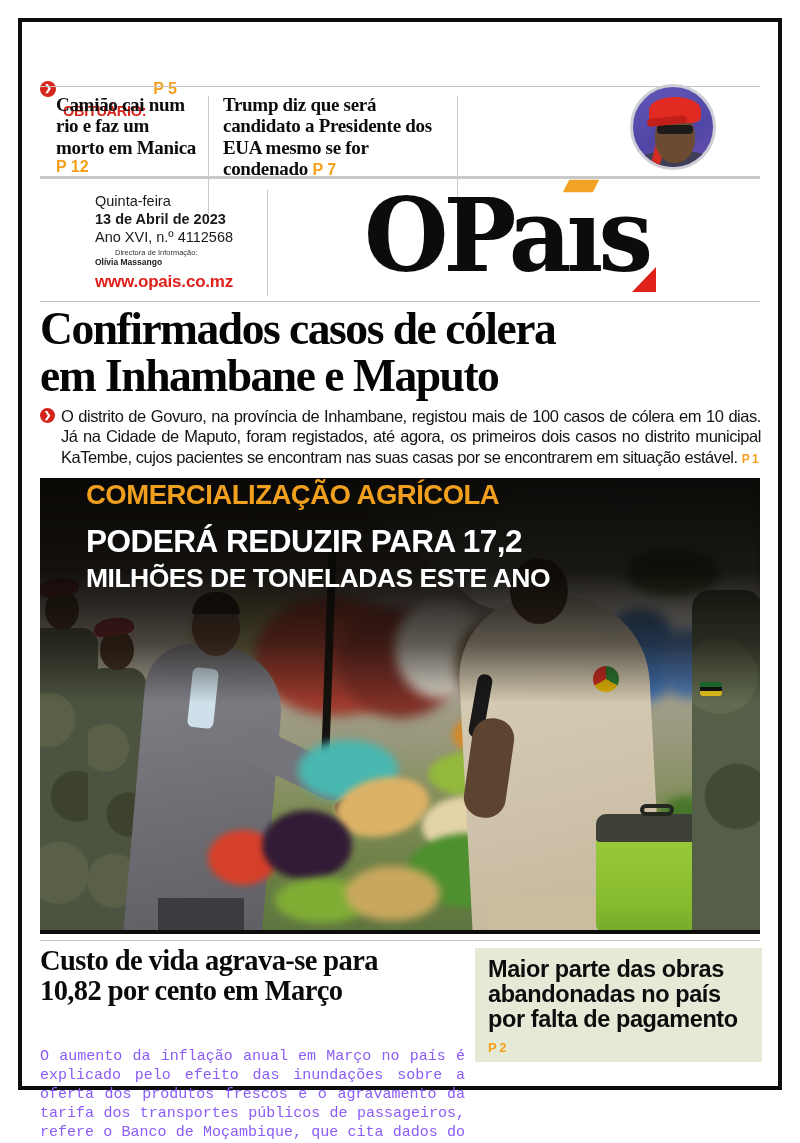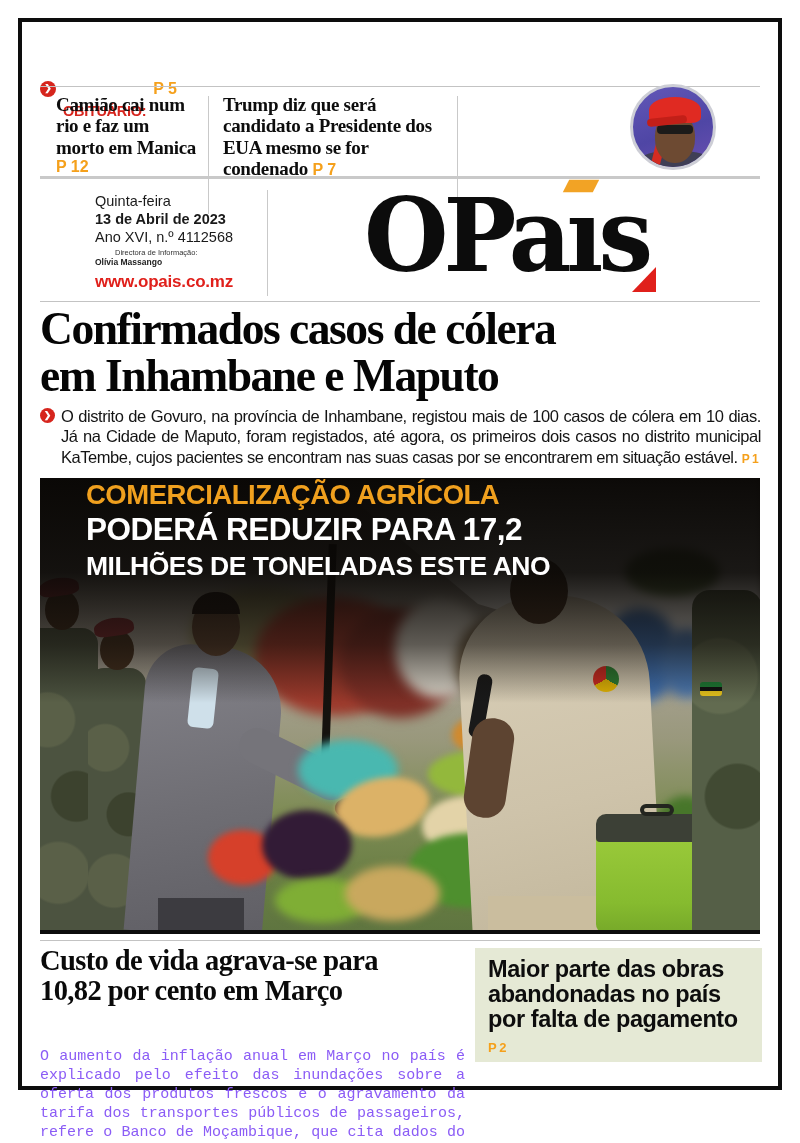--- a/index.html
+++ b/index.html
@@ -144,21 +144,21 @@
                radial-gradient(circle at 65% 60%, #414a33 15%, transparent 16%), #555f47; }
   .flag-patch { position:absolute; left:8px; top:92px; width:22px; height:14px; border-radius:3px;
     background:linear-gradient(180deg,#1d7a34 33%,#111 33% 66%,#e8c41c 66%); }
 
   .p-dark {
     left:0; top:0; width:720px; height:225px; z-index:5;
     background:linear-gradient(180deg,rgba(8,6,4,.98) 0%,rgba(10,8,6,.93) 42%,rgba(13,10,7,.6) 74%,rgba(16,12,9,0) 100%);
   }
   .p-text { left:46px; top:0; z-index:6; font-weight:bold; letter-spacing:-0.5px; }
   .p-kicker { color:#f0a01e; font-size:27.5px; line-height:1.2; }
-  .p-h1 { color:#fff; font-size:31.5px; line-height:1.15; margin-top:0; }
+  .p-h1 { color:#fff; font-size:31.5px; line-height:1.15; margin-top:12px; }
   .p-h2 { color:#fff; font-size:26.5px; line-height:1.2; margin-top:4px; }
 
   
   .bl-headline {
     left:40px; top:946px; width:440px;
     font-family:"Liberation Serif", serif; font-weight:bold;
     font-size:28.5px; line-height:1.05; letter-spacing:-0.6px; color:#0a0a0a; white-space:pre-line;
   }
   .bl-body {
     left:40px; top:1048px; width:425px;

